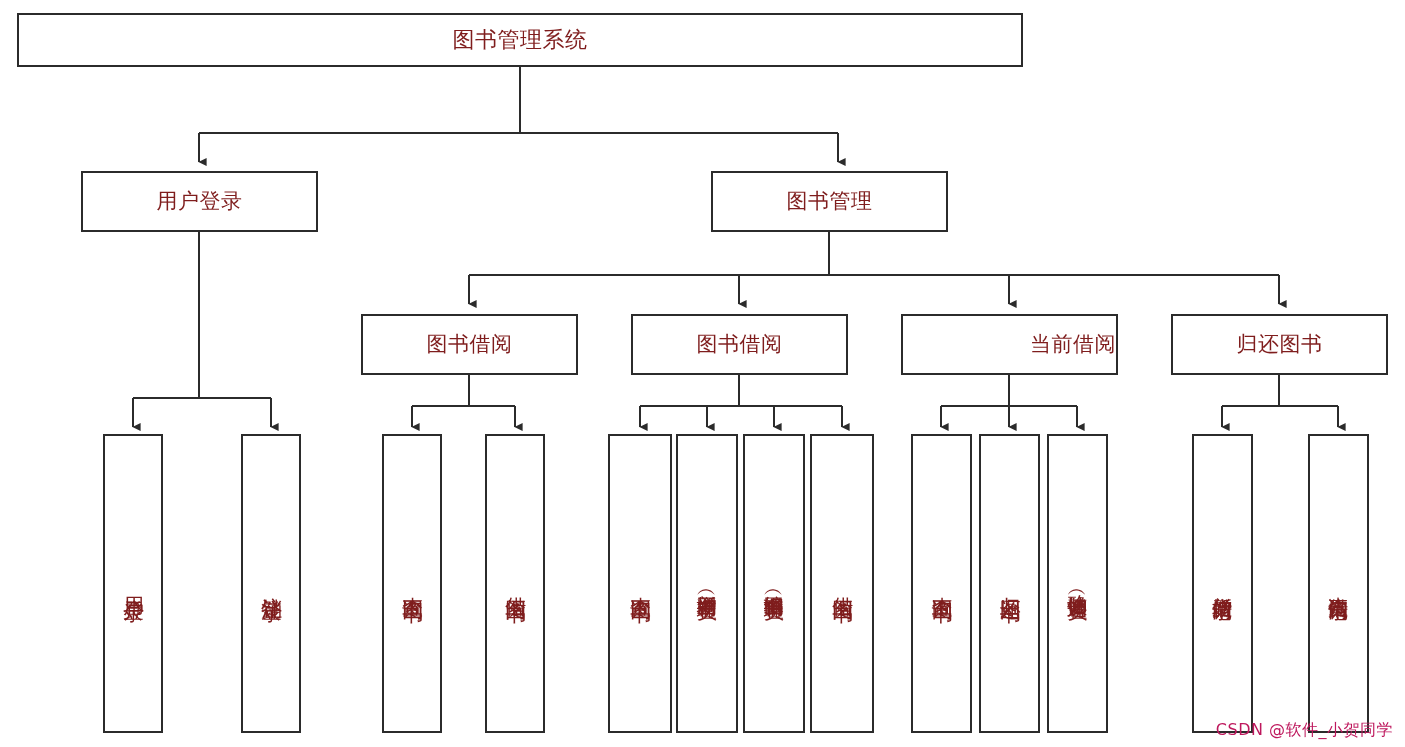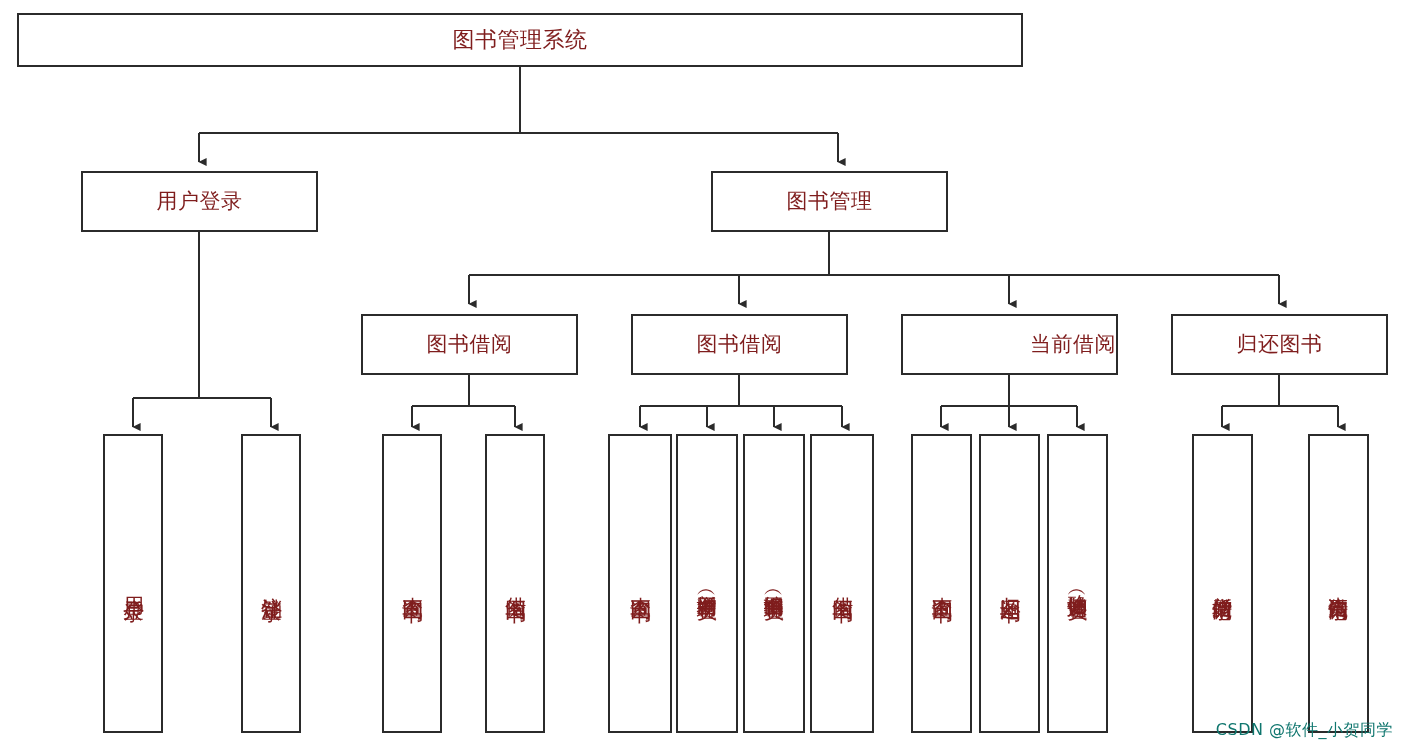--- a/index.html
+++ b/index.html
@@ -68,21 +68,21 @@
   }
   .node.vert.tall-text .node-label {
     font-size: 20px;
     letter-spacing: 1px;
   }
   #watermark {
     position: absolute;
     right: 12px;
     bottom: 6px;
     font-size: 16px;
-    color: #0f766e;
+    color: #be185d;
     letter-spacing: 0.5px;
     z-index: 5;
     user-select: none;
   }
 </style>
 </head>
 <body>
 
 <div id="diagram-root">
 

